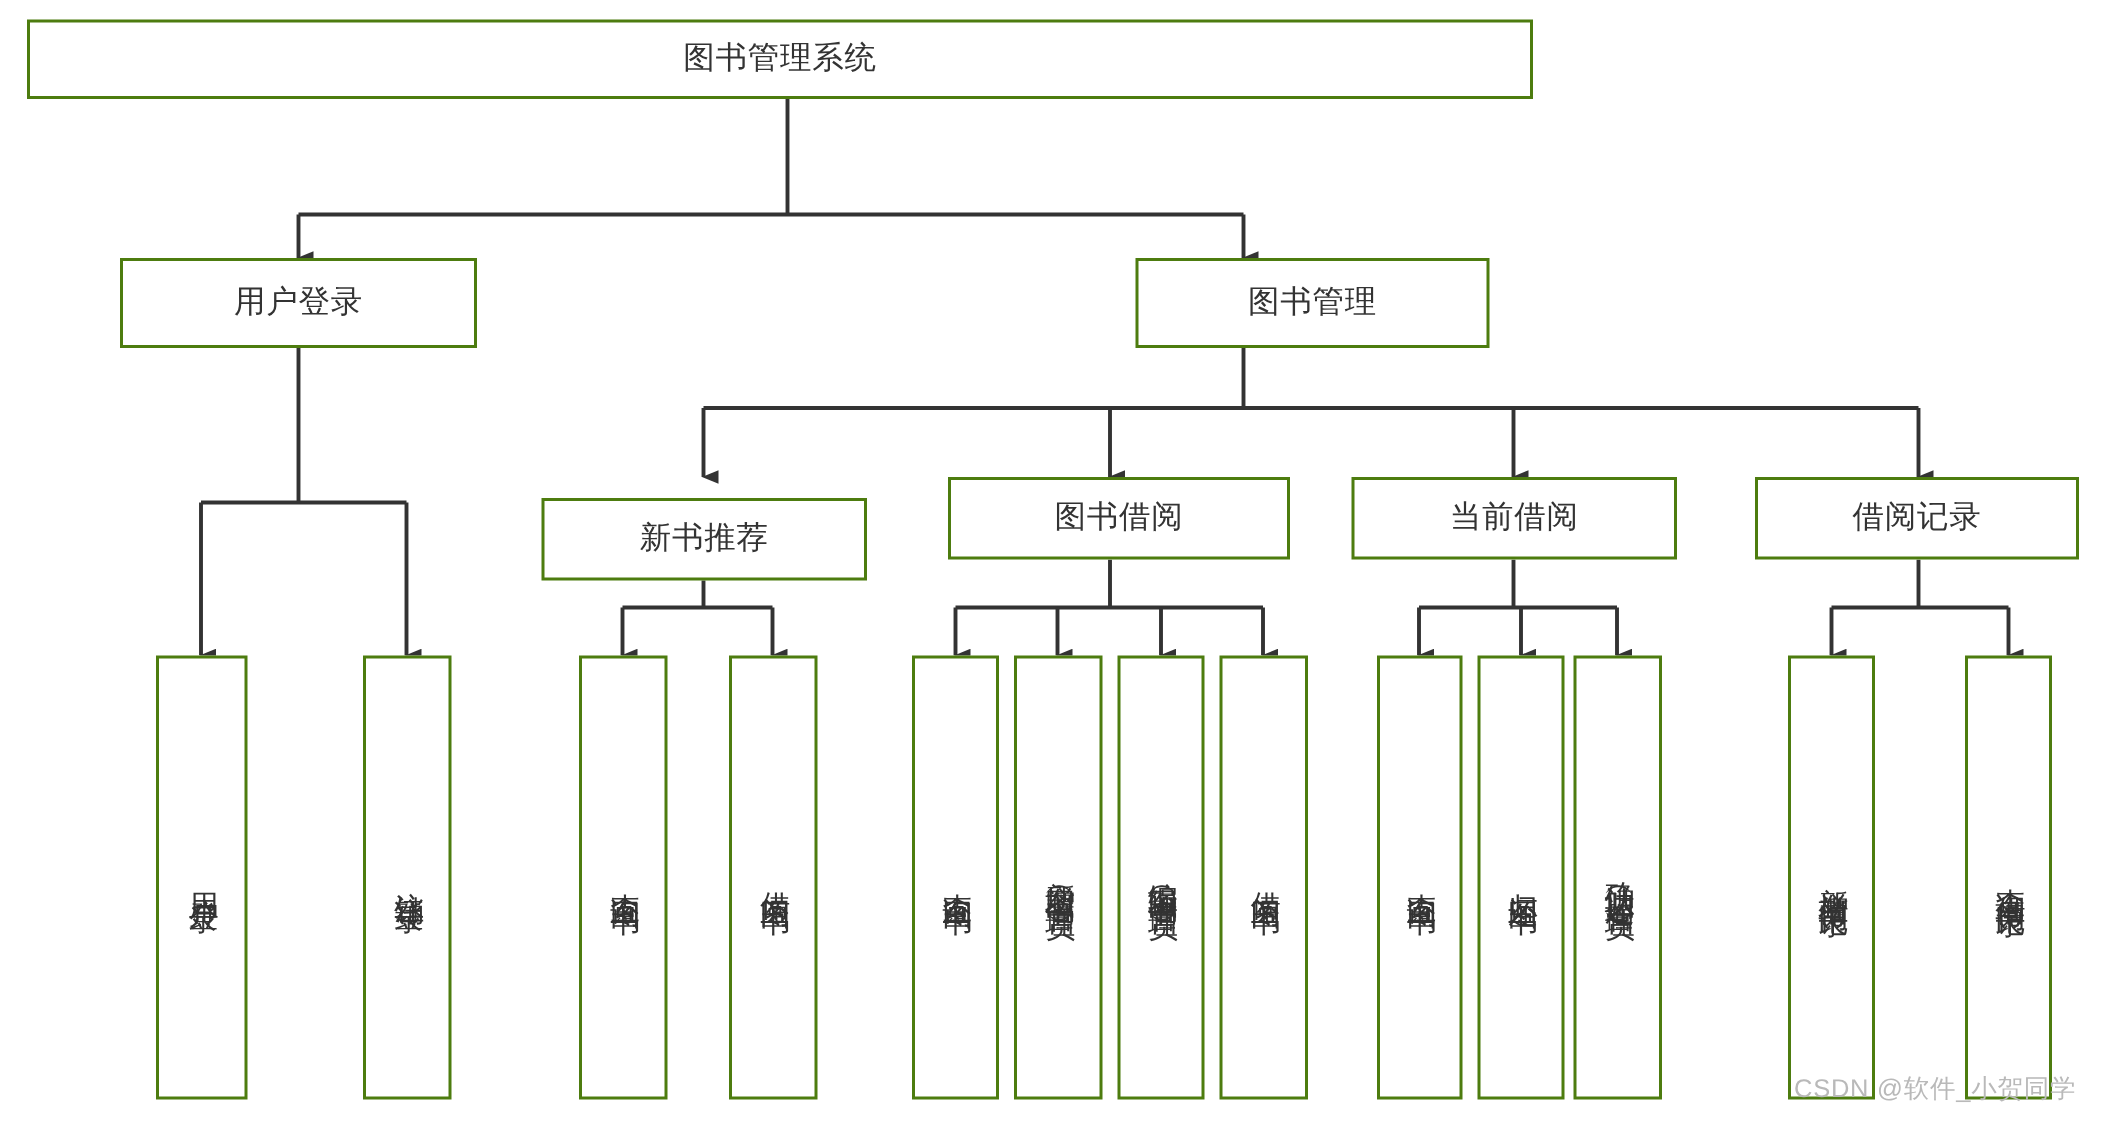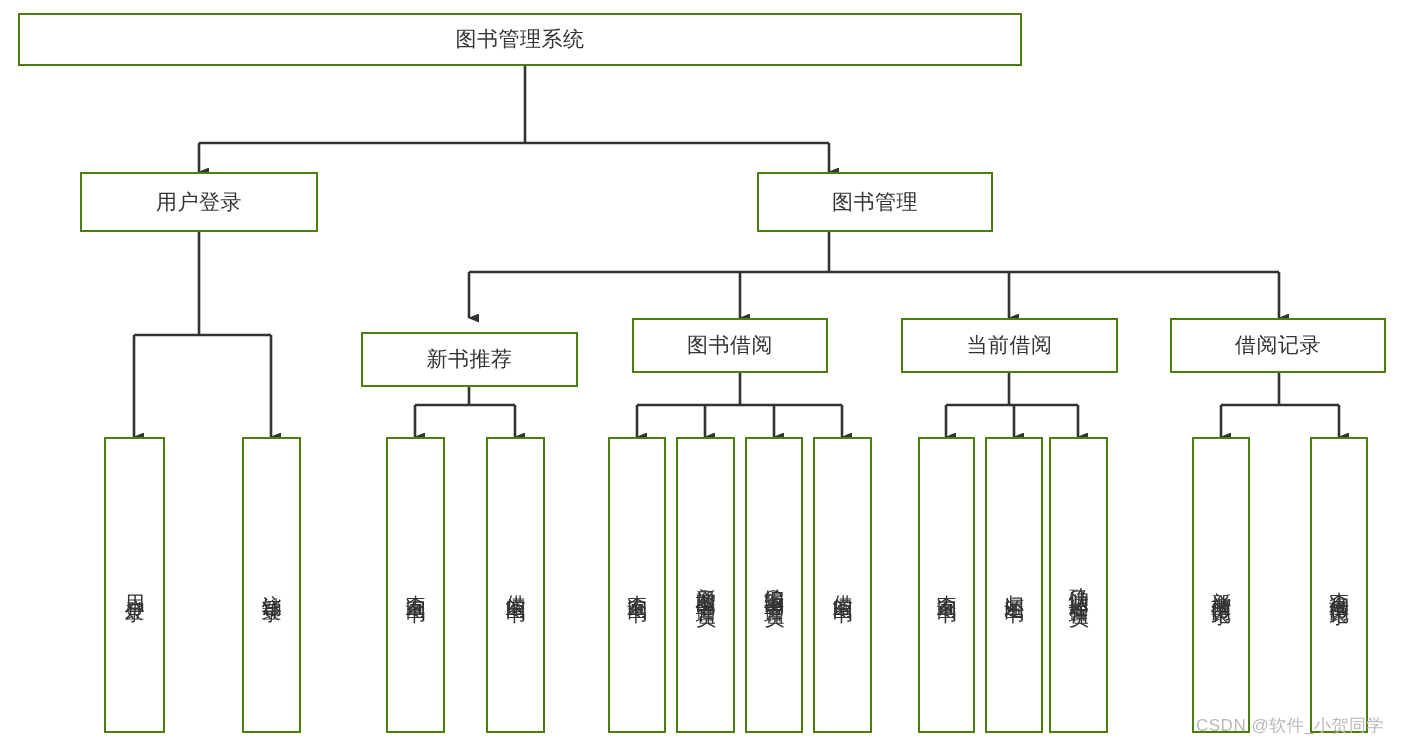--- a/index.html
+++ b/index.html
@@ -117,21 +117,21 @@
       </div>
       <div class="node-box horizontal" style="left: 80px; top: 172px; width: 238px; height: 60px;">
         <span class="node-label">用户登录</span>
       </div>
       <div class="node-box horizontal" style="left: 711px; top: 172px; width: 236px; height: 60px; margin-left: 46px;">
         <span class="node-label">图书管理</span>
       </div>
       <div class="node-box horizontal" style="left: 361px; top: 332px; width: 217px; height: 55px;">
         <span class="node-label">新书推荐</span>
       </div>
-      <div class="node-box horizontal" style="left: 632px; top: 318px; width: 196px; height: 55px;">
+      <div class="node-box horizontal" style="left: 632px; top: 318px; width: 228px; height: 55px;">
         <span class="node-label">图书借阅</span>
       </div>
       <div class="node-box horizontal" style="left: 901px; top: 318px; width: 217px; height: 55px;">
         <span class="node-label">当前借阅</span>
       </div>
       <div class="node-box horizontal" style="left: 1170px; top: 318px; width: 216px; height: 55px;">
         <span class="node-label">借阅记录</span>
       </div>
       <div class="node-box vertical" style="left: 104px; top: 437px; width: 61px; height: 296px;">
         <span class="node-label">用户登录</span>

